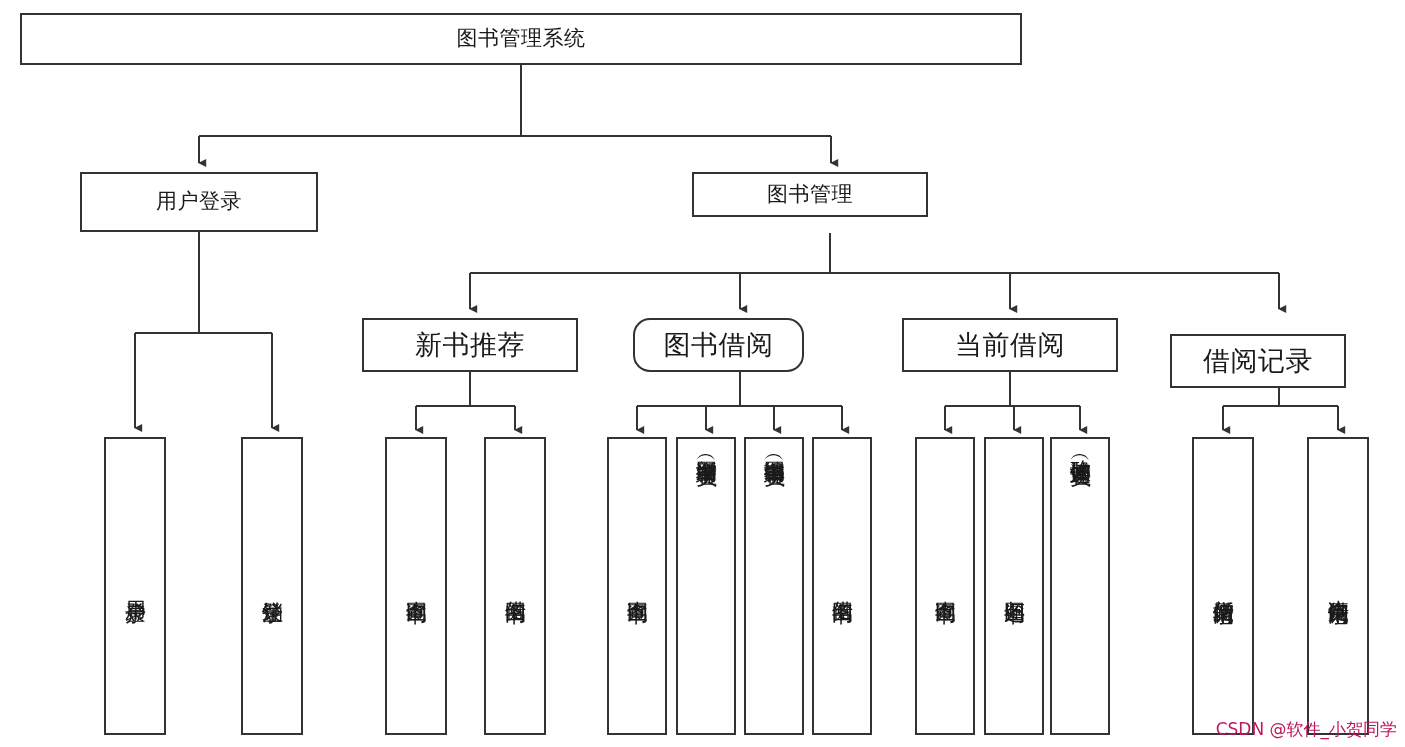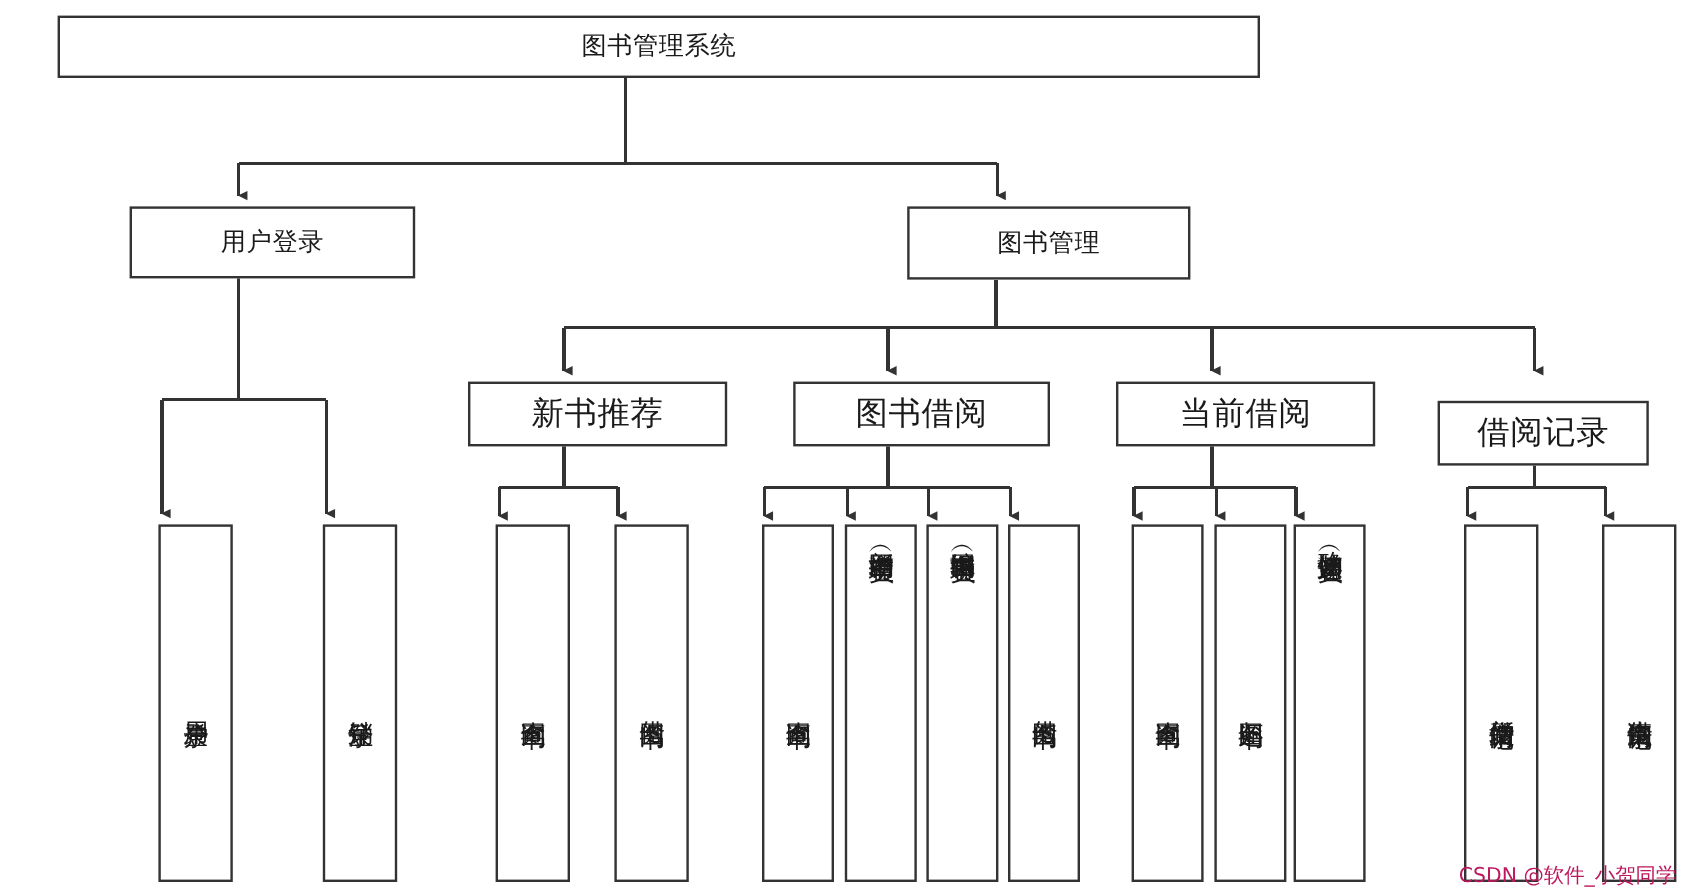--- a/index.html
+++ b/index.html
@@ -29,21 +29,20 @@
   .node {
     position: absolute;
     box-sizing: border-box;
     background: #ffffff;
     border: 2px solid #333333;
     display: flex;
     align-items: center;
     justify-content: center;
     color: #1a1a1a;
     z-index: 2;
-    margin-left: 28px;
   }
   .node-label {
     display: block;
     text-align: center;
     line-height: 1.22;
     letter-spacing: 0.5px;
   }
   .node.root .node-label  { font-size: 21px; }
   .node.level1 .node-label { font-size: 21px; }
   .node.level2 .node-label { font-size: 27px; }
@@ -130,28 +129,28 @@
     </g>
   </svg>
 
   <div class="node root" style="left:20px; top:13px; width:1002px; height:52px;">
     <span class="node-label">图书管理系统</span>
   </div>
 
   <div class="node level1" style="left:80px; top:172px; width:238px; height:60px;">
     <span class="node-label">用户登录</span>
   </div>
-  <div class="node level1" style="left:728px; top:172px; width:236px; height:61px;">
+  <div class="node level1" style="left:692px; top:172px; width:236px; height:45px;">
     <span class="node-label">图书管理</span>
   </div>
 
   <div class="node level2" style="left:362px; top:318px; width:216px; height:54px;">
     <span class="node-label">新书推荐</span>
   </div>
-  <div class="node level2" style="left:633px; top:318px; width:214px; height:54px;">
+  <div class="node level2" style="left:633px; top:318px; width:171px; height:54px;border-radius:17px;">
     <span class="node-label">图书借阅</span>
   </div>
   <div class="node level2" style="left:902px; top:318px; width:216px; height:54px;justify-content:center;">
     <span class="node-label">当前借阅</span>
   </div>
   <div class="node level2" style="left:1170px; top:334px; width:176px; height:54px;">
     <span class="node-label">借阅记录</span>
   </div>
 
   <div class="node leaf centered" style="left:104px; top:437px; width:62px; height:298px;">

